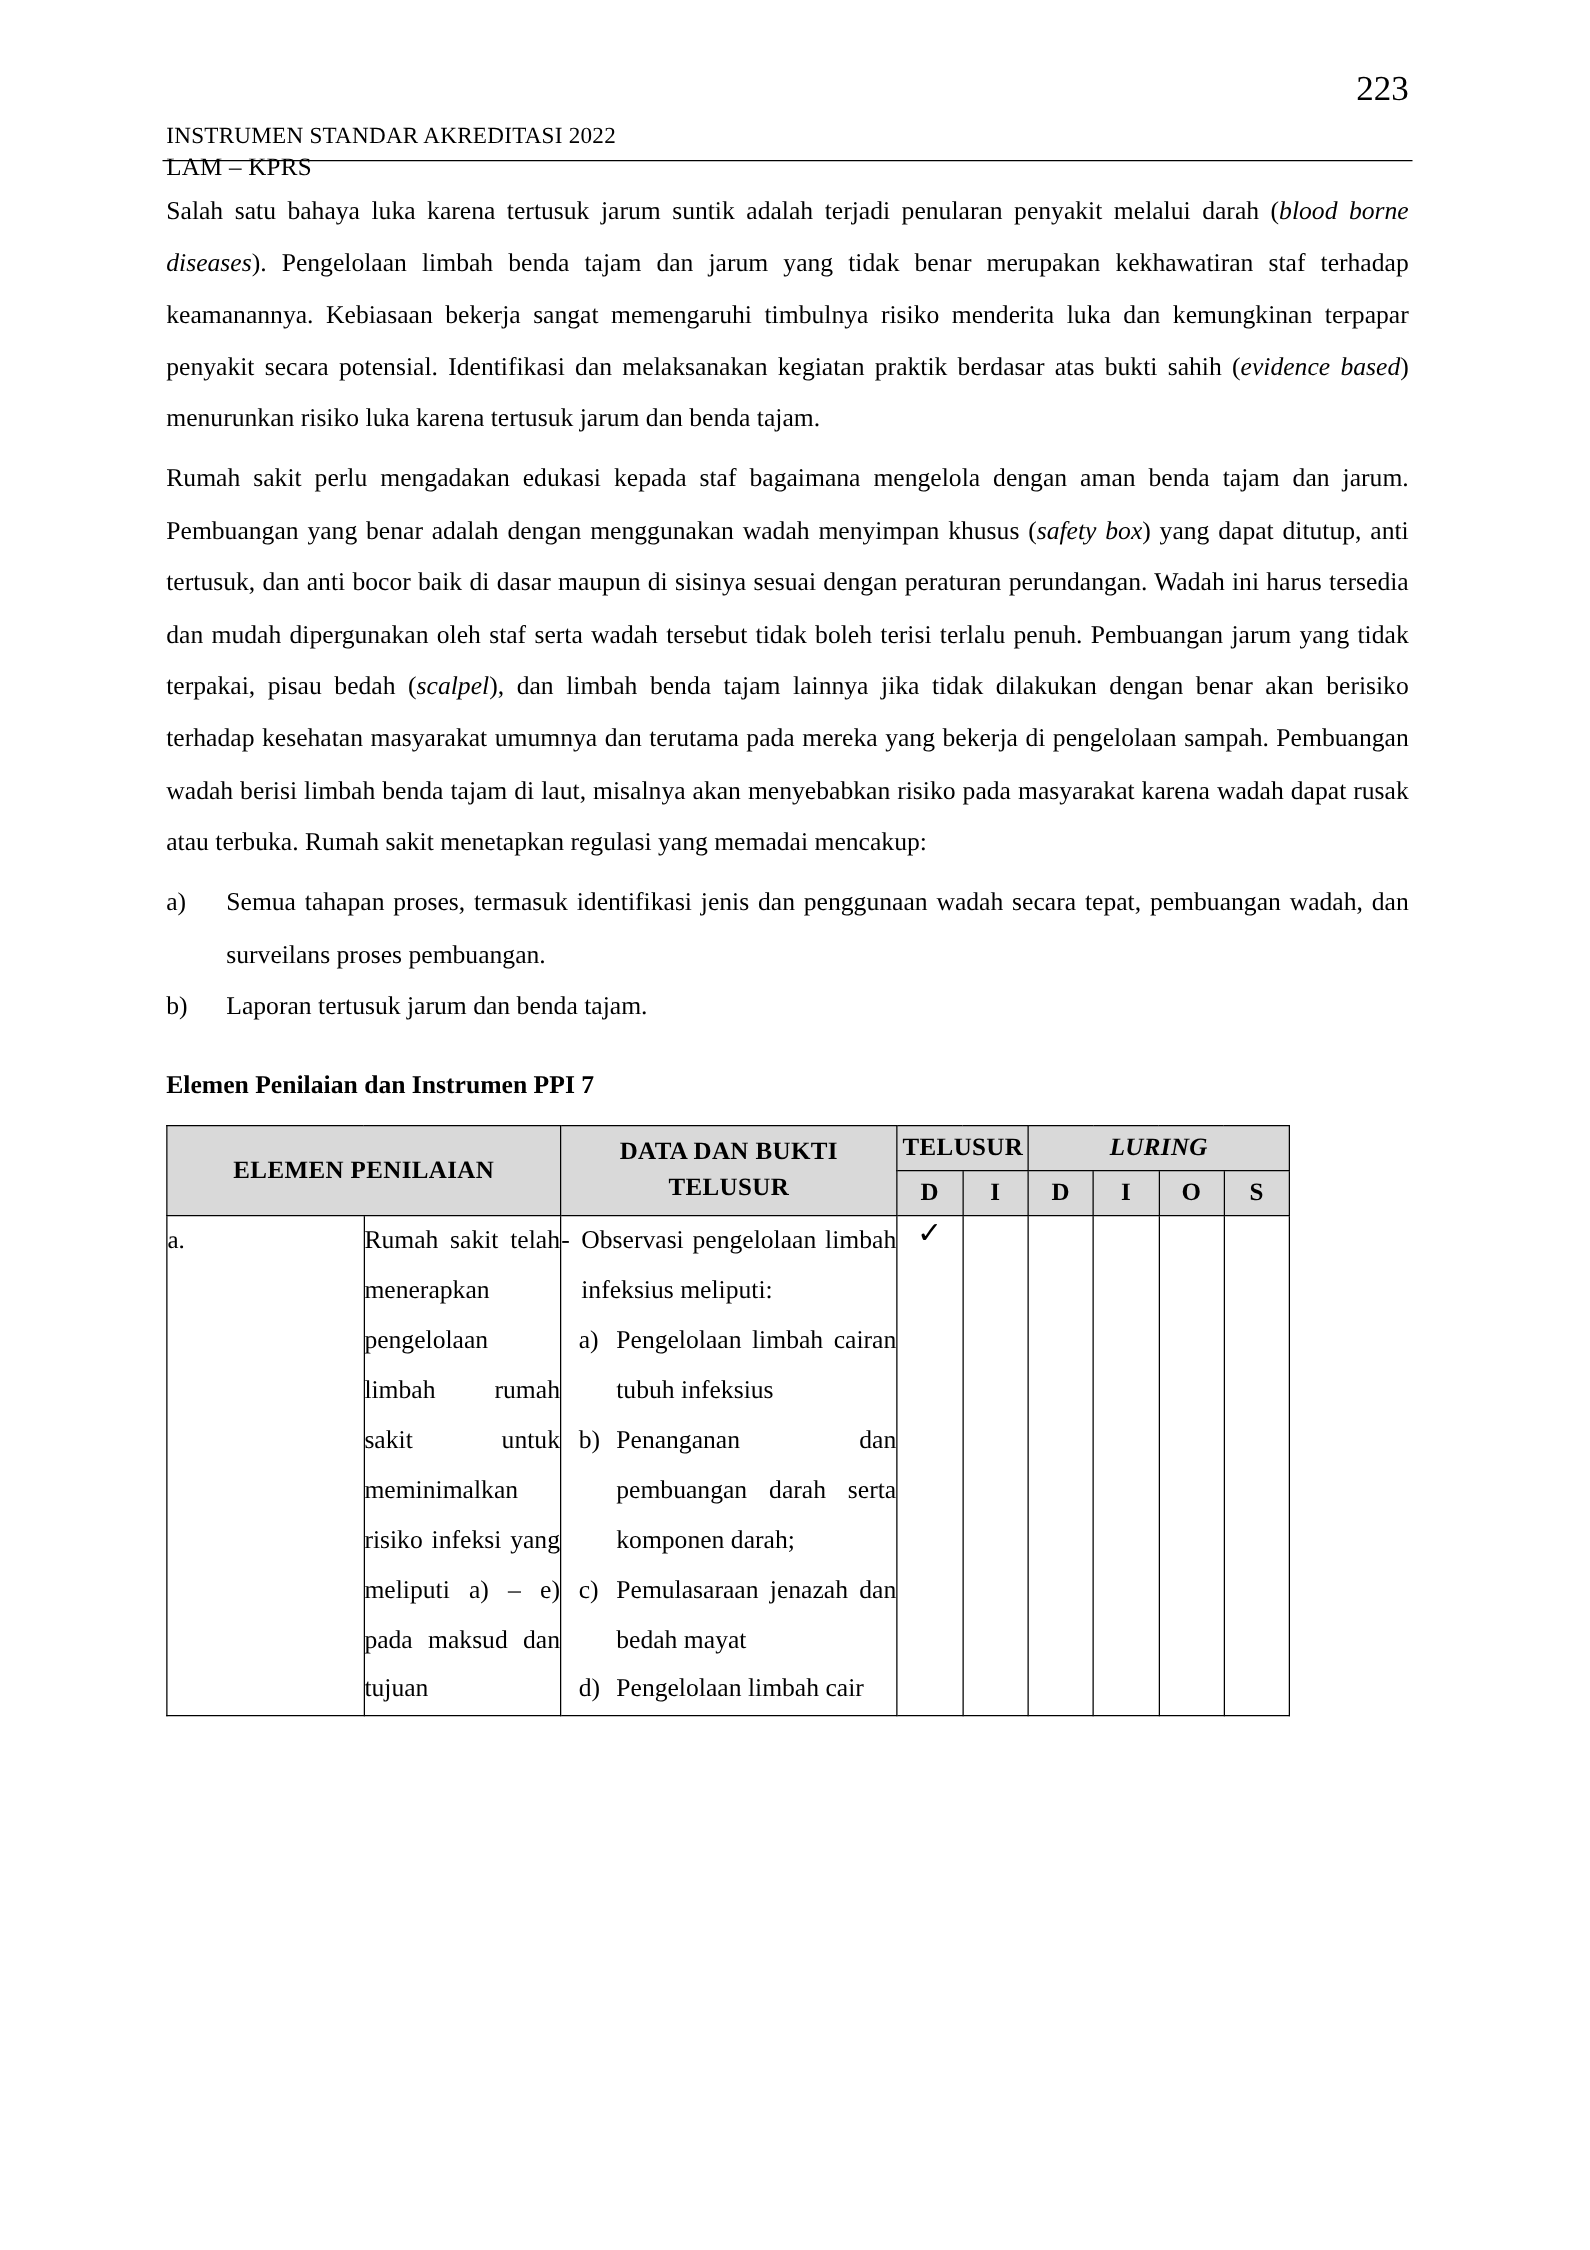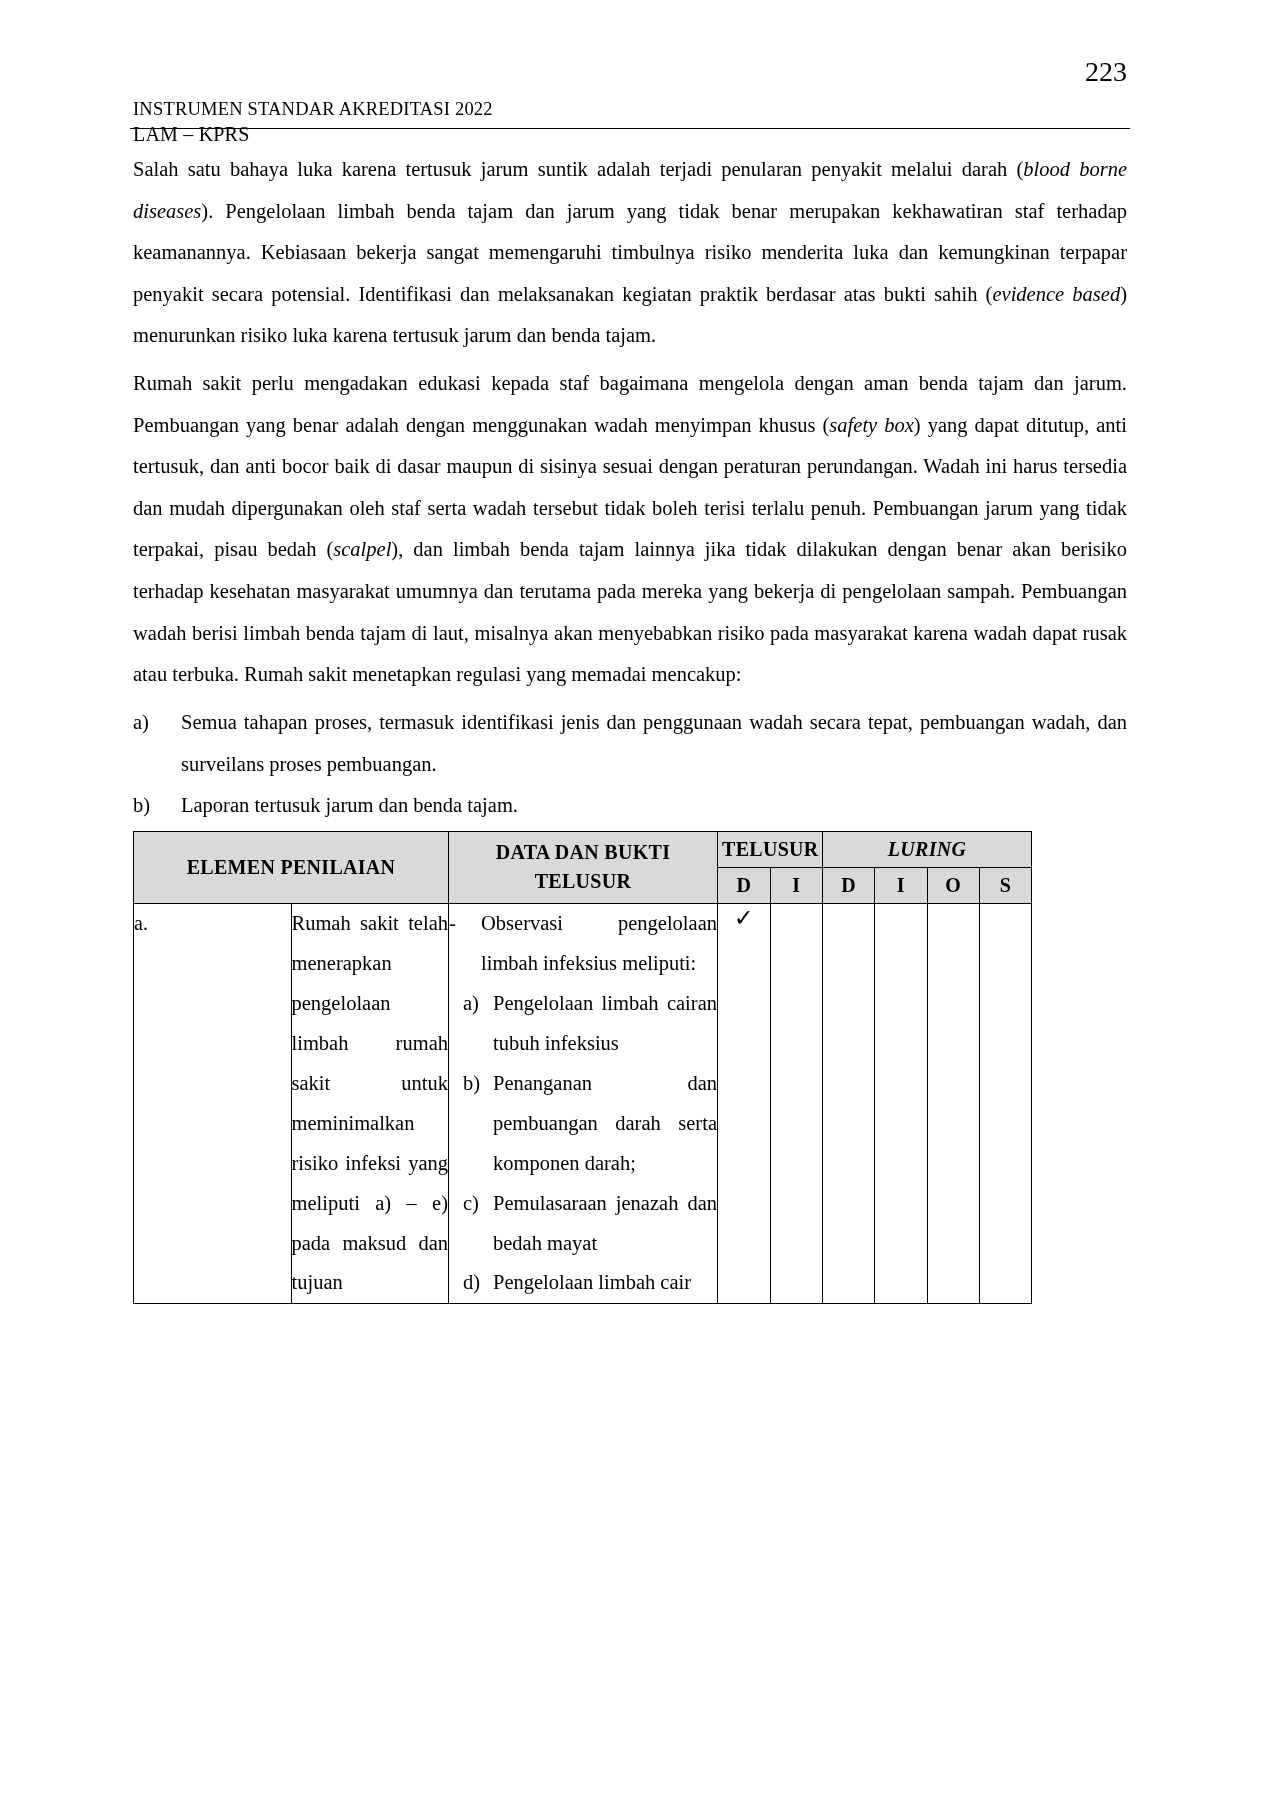--- a/index.html
+++ b/index.html
@@ -150,21 +150,20 @@
     display: flex;
     margin-bottom: 0;
   }
   .dash-item .dash {
     flex: 0 0 16px;
     width: 16px;
   }
   .dash-item .dash-text {
     flex: 1 1 auto;
     text-align: justify;
-    margin-left: 16px;
   }
   .abc-item {
     display: flex;
     margin-left: 14px;
   }
   .abc-item .abc {
     flex: 0 0 30px;
     width: 30px;
   }
   .abc-item .abc-text {
@@ -193,20 +192,21 @@
 
   <div class="listrow">
     <span class="marker">a)</span>
     <span class="listtext">Semua tahapan proses, termasuk identifikasi jenis dan penggunaan wadah secara tepat, pembuangan wadah, dan surveilans proses pembuangan.</span>
   </div>
   <div class="listrow">
     <span class="marker">b)</span>
     <span class="listtext justify-last-left">Laporan tertusuk jarum dan benda tajam.</span>
   </div>
 
+  <div class="subheading">Elemen Penilaian dan Instrumen PPI 7</div>
 
   <table class="ep">
     <thead>
       <tr>
         <th class="h-elemen" colspan="2" rowspan="2">ELEMEN PENILAIAN</th>
         <th class="h-data" rowspan="2">
           <div>DATA DAN BUKTI</div>
           <div>TELUSUR</div>
         </th>
         <th class="h-daring" colspan="2">TELUSUR</th>

